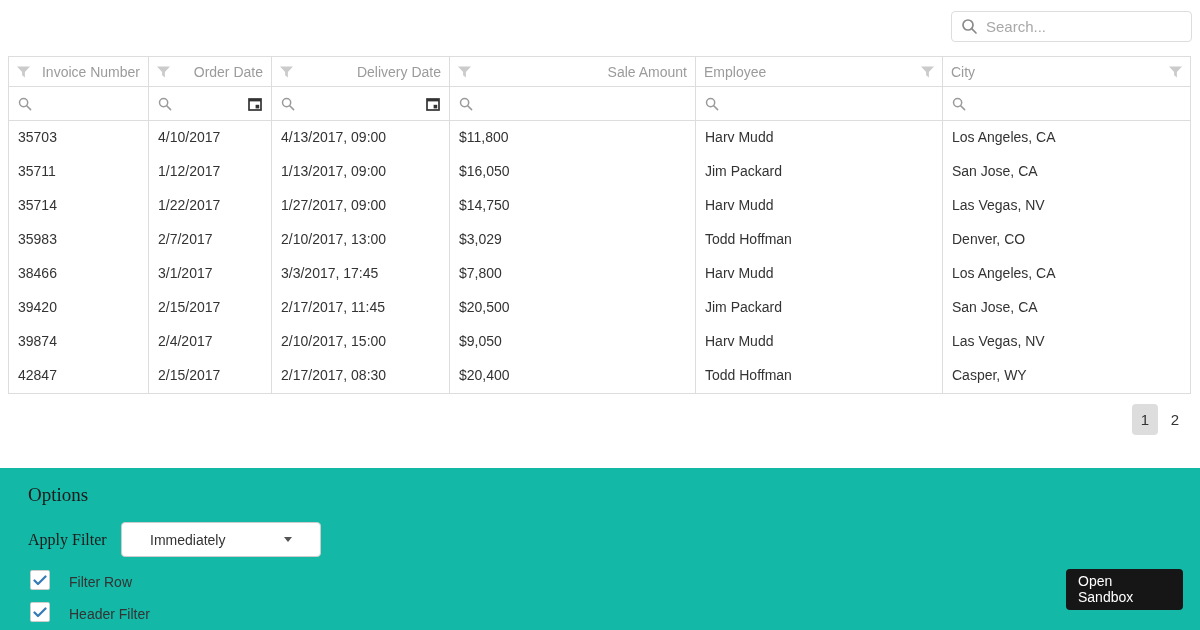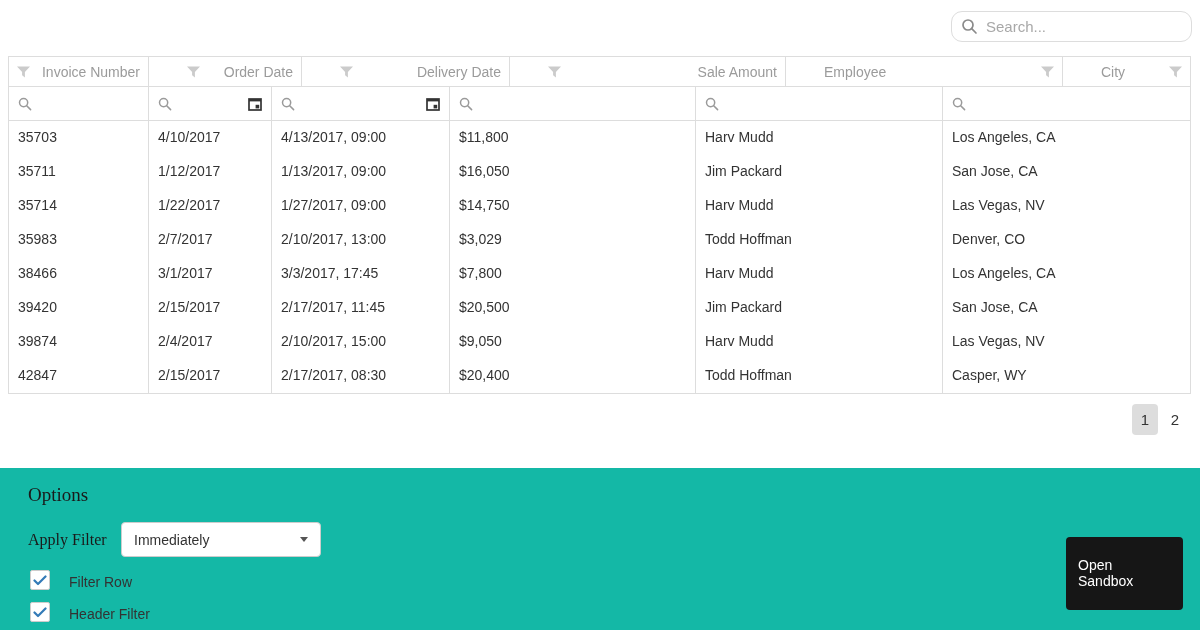--- a/index.html
+++ b/index.html
@@ -2,31 +2,31 @@
 <html><head>
 <meta charset="utf-8">
 <style>
   * { margin:0; padding:0; box-sizing:border-box; }
   html,body { width:1200px; height:630px; background:#fff; overflow:hidden; position:relative;
     font-family:"Liberation Sans","DejaVu Sans",sans-serif; }
 
   
   .toolbar { position:relative; height:56px; }
   .search-box { position:absolute; top:11px; right:8px; width:241px; height:31px;
-    border:1px solid #ddd; border-radius:11px; display:flex; align-items:center; padding:0 9px; background:#fff; }
+    border:1px solid #ddd; border-radius:4px; display:flex; align-items:center; padding:0 9px; background:#fff; }
   .search-box input { border:none; outline:none; flex:1; font-size:15px; color:#333; margin-left:8px;
     font-family:"Liberation Sans","DejaVu Sans",sans-serif; background:transparent; }
   .search-box input::placeholder { color:#a8a8a8; }
 
   
   .datagrid { margin:0 8px; width:1183px; border:1px solid #ddd; border-bottom:1px solid #ddd; }
   .grid-row { display:grid; grid-template-columns:140px 123px 178px 246px 247px 1fr; }
   .grid-row > div { border-right:1px solid #ddd; overflow:hidden; }
   .grid-row > div:last-child { border-right:none; }
-  .header-row { height:30px; border-bottom:1px solid #ddd;gap:30px; }
+  .header-row { height:30px; border-bottom:1px solid #ddd; }
   .header-cell { display:flex; align-items:center; padding:0 8px; gap:6px; color:#9b9b9b; font-size:14px; }
   .header-cell.align-right { justify-content:space-between; }
   .header-cell.align-left  { justify-content:space-between; }
   .header-cell .label { white-space:nowrap; }
   .filter-row { height:34px; border-bottom:1px solid #ddd; }
   .filter-cell { display:flex; align-items:center; padding:0 9px; justify-content:space-between; }
   .data-row { height:34px; }
   .data-cell { font-size:14px; color:#333; line-height:33px; padding:0 9px; white-space:nowrap; }
   .data-cell.align-right { text-align:left; }
   .data-cell.align-left  { text-align:left; }
@@ -37,33 +37,33 @@
     font-size:15px; color:#333; border-radius:4px; cursor:pointer; padding:0 5px; }
   .page-item.selected { background:#ddd; }
 
   
   .options-panel { position:absolute; left:0; right:0; top:468px; bottom:0; background:#14b8a6;
     padding:16px 0 0 28px; }
   .options-title { font-family:"Liberation Serif","DejaVu Serif",serif; font-size:19px; color:#1a1a1a; font-weight:400; }
   .apply-filter-row { display:flex; align-items:center; margin-top:16px; }
   .apply-filter-label { font-family:"Liberation Serif","DejaVu Serif",serif; font-size:16px; color:#1a1a1a; width:93px; }
   .select-box { width:200px; height:35px; background:#fff; border:1px solid #ccc; border-radius:4px;
-    display:flex; align-items:center; justify-content:space-between; padding:0 12px; cursor:pointer; }
+    display:flex; align-items:center; justify-content:space-between; padding:0 28px; cursor:pointer; }
   .select-value { font-size:14px; color:#333; }
   .caret-down { width:0; height:0; border-left:4px solid transparent; border-right:4px solid transparent;
     border-top:5px solid #555; }
   .checkbox-row { display:flex; align-items:flex-end; margin-top:13px; margin-left:2px; gap:19px; }
   .checkbox-row + .checkbox-row { margin-top:12px; }
   .checkbox { width:20px; height:20px; background:#fff; border:1px solid #ccc; border-radius:2px;
     display:flex; align-items:center; justify-content:center; cursor:pointer; }
   .checkbox-label { font-size:14px; color:#333; }
 
   
   .sandbox-btn { position:absolute; right:17px; bottom:20px; width:117px; background:#161616; color:#fff;
-    border:none; border-radius:4px; font-size:14px; line-height:1.18; text-align:left; padding:20px 12px;
+    border:none; border-radius:4px; font-size:14px; line-height:1.18; text-align:left; padding:4px 12px;
     font-family:"Liberation Sans","DejaVu Sans",sans-serif; cursor:pointer; }
 
   .icon { display:inline-flex; flex:none; }
 </style>
 </head>
 <body>
 
 <div class="toolbar">
   <div class="search-box">
     <span class="icon">

